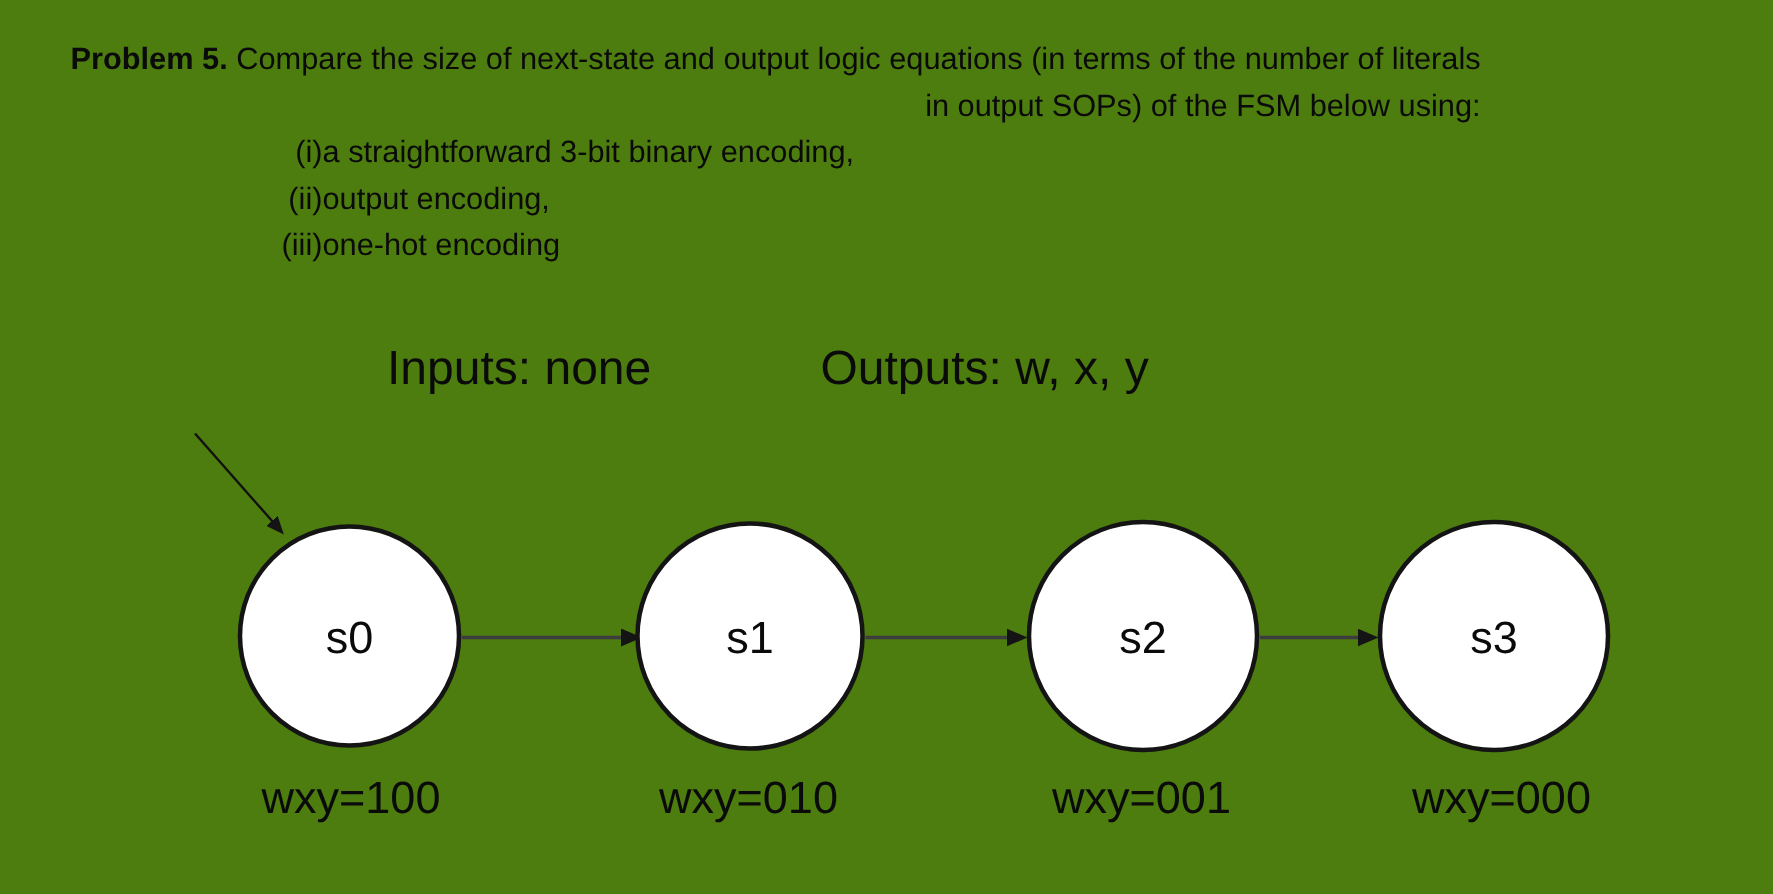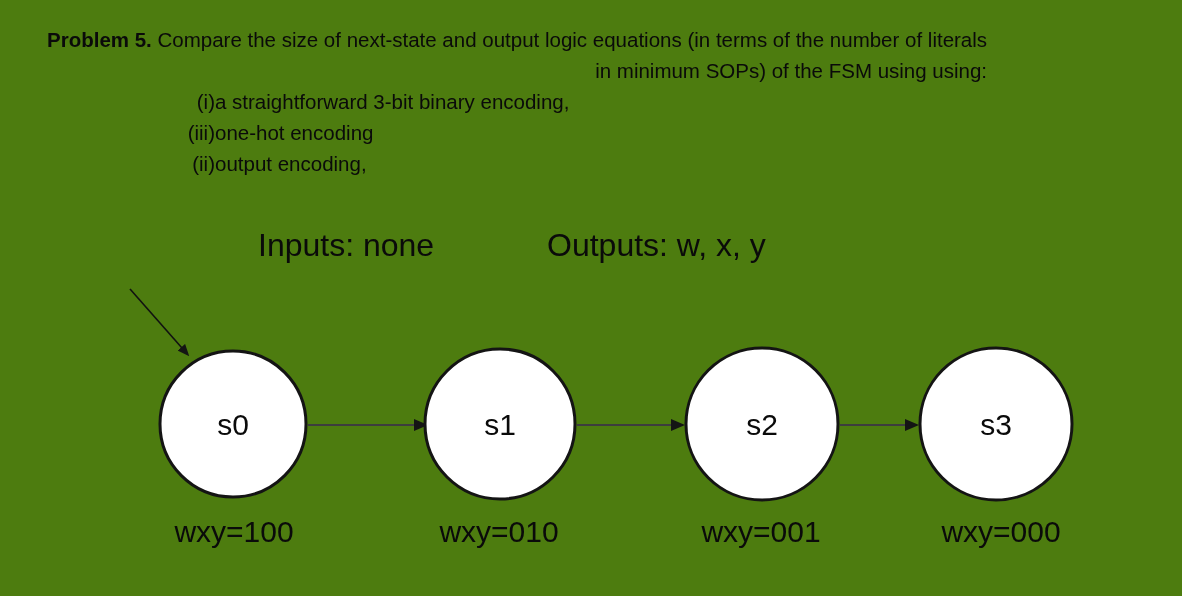--- a/index.html
+++ b/index.html
@@ -68,34 +68,34 @@
     stroke-width: 1.6;
   }
 </style>
 </head>
 <body>
 
 <div id="page">
 
   <div class="text-block">
     <div class="para-line"><span class="bold-label">Problem 5.</span> <span>Compare the size of next-state and output logic equations (in terms of the number of literals</span></div>
-    <div class="para-line">in minimum SOPs) of the FSM using using:</div>
+    <div class="para-line">in output SOPs) of the FSM below using:</div>
 
     <div class="list">
       <div class="list-row">
         <span class="num">(i)</span>
         <span>a straightforward 3-bit binary encoding,</span>
       </div>
       <div class="list-row">
+        <span class="num">(ii)</span>
+        <span>output encoding,</span>
+      </div>
+      <div class="list-row">
         <span class="num">(iii)</span>
         <span>one-hot encoding</span>
-      </div>
-      <div class="list-row">
-        <span class="num">(ii)</span>
-        <span>output encoding,</span>
       </div>
     </div>
   </div>
 
   <svg id="fsm-svg" viewBox="0 0 1182 596" xmlns="http://www.w3.org/2000/svg">
     <defs>
       <marker id="ah" markerUnits="userSpaceOnUse" markerWidth="14" markerHeight="12" viewBox="0 0 14 12" refX="1" refY="6" orient="auto">
         <path d="M0,0 L14,6 L0,12 Z" fill="#141414"></path>
       </marker>
       <marker id="ah-s" markerUnits="userSpaceOnUse" markerWidth="12" markerHeight="10" viewBox="0 0 12 10" refX="1" refY="5" orient="auto">

